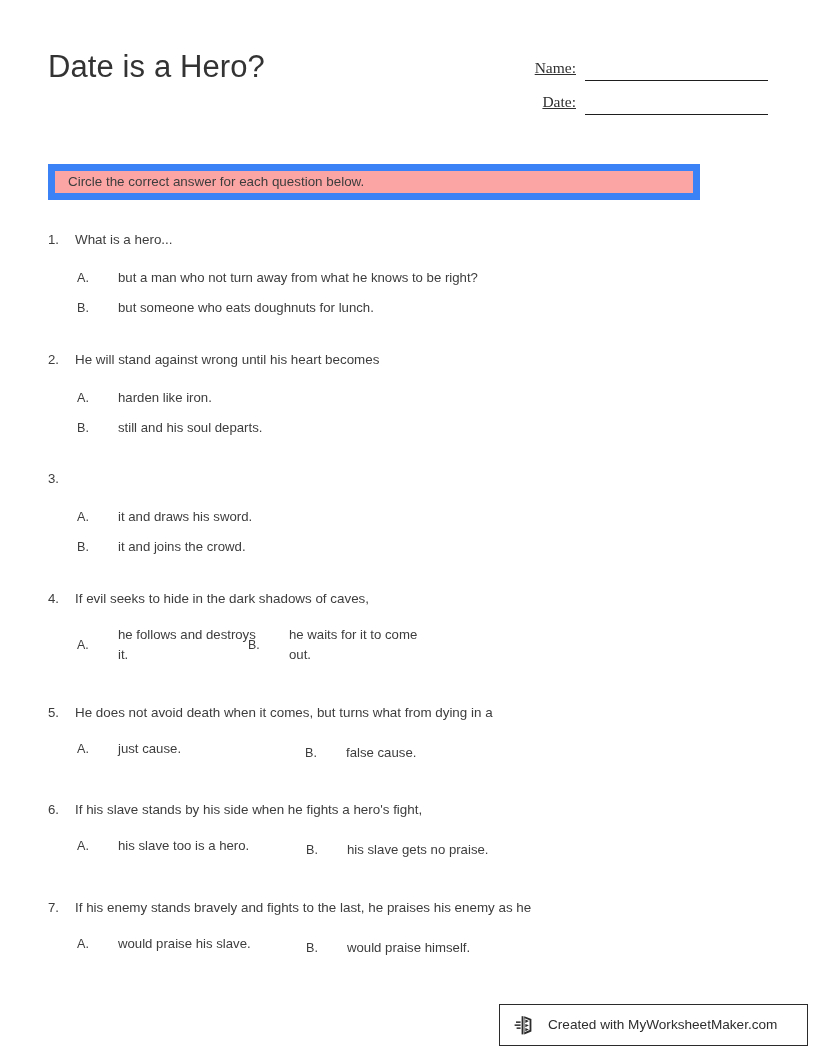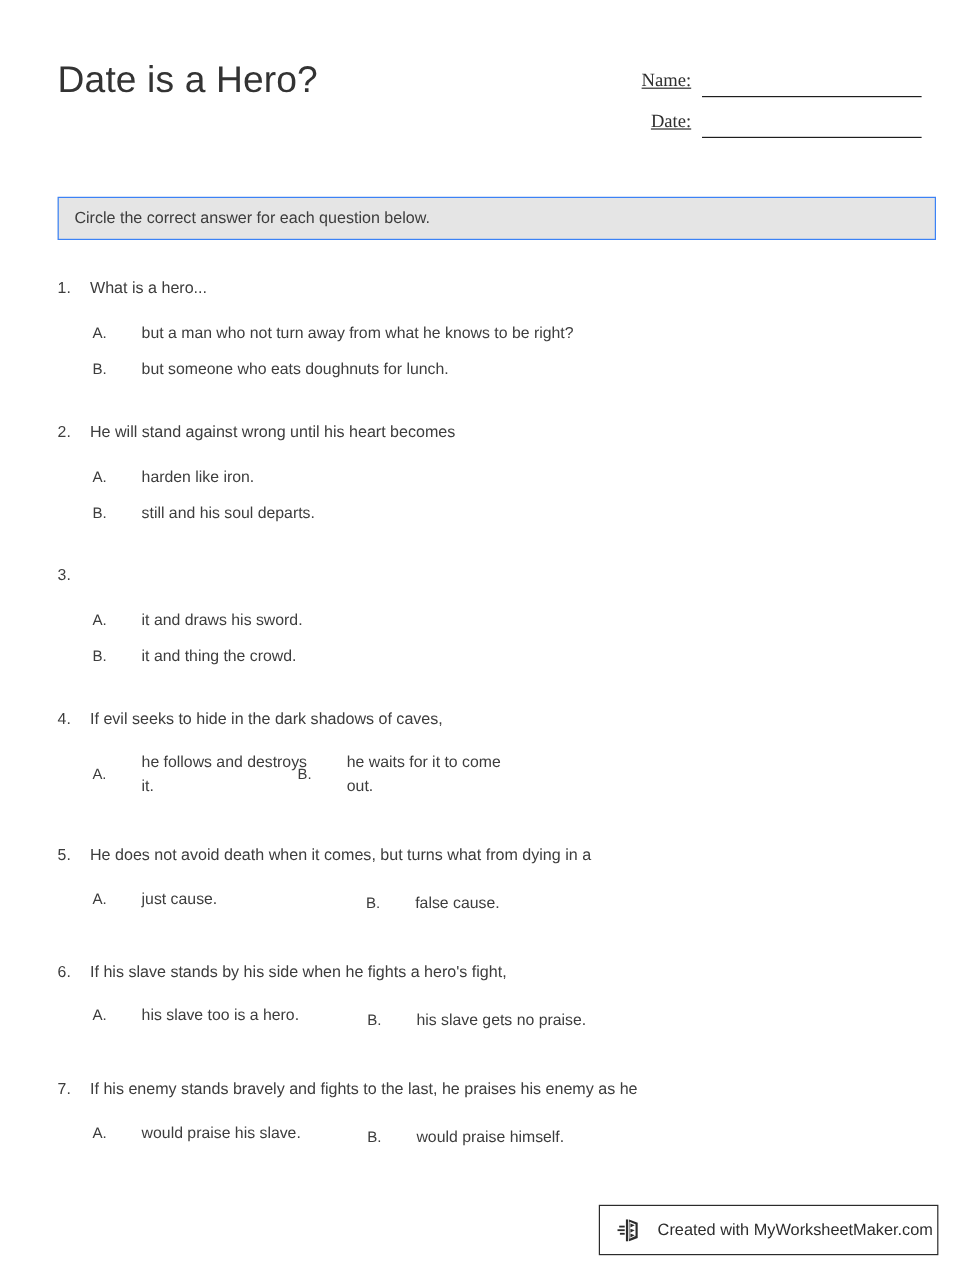--- a/index.html
+++ b/index.html
@@ -66,24 +66,24 @@
     flex: 1;
     border-bottom: 1.3px solid #1e1e1e;
     height: 24px;
   }
 
   
   .instruction-box {
     position: absolute;
     left: 48px;
     top: 164px;
-    width: 732px;
+    width: 652px;
     height: 36px;
-    border: 1px solid #3b82f6;
-    background: #e5e5e5;
+    border: 7px solid #3b82f6;
+    background: #fca5a5;
     box-sizing: border-box;
     display: flex;
     align-items: center;
   }
   .instruction-text {
     padding-left: 13px;
     font-size: 13.4px;
     color: #3d3d3d;
     line-height: 18px;
   }
@@ -172,21 +172,21 @@
   .opts-cols.two-line .opt-text {
     line-height: 20px;
     width: 150px;
   }
 
   
   .footer-badge {
     position: absolute;
     left: 499px;
     top: 1004px;
-    width: 283px;
+    width: 309px;
     height: 42px;
     border: 1.2px solid #2b2b2b;
     background: #ffffff;
     box-sizing: border-box;
     display: flex;
     align-items: center;
   }
   .footer-logo {
     margin-left: 14px;
     margin-right: 10px;
@@ -263,21 +263,21 @@
         <div class="q-line">
           <div class="q-num">3.</div>
         </div>
         <div class="opts-stack">
           <div class="opt-row">
             <div class="opt-letter">A.</div>
             <div class="opt-text">it and draws his sword.</div>
           </div>
           <div class="opt-row">
             <div class="opt-letter">B.</div>
-            <div class="opt-text">it and thing the crowd.</div>
+            <div class="opt-text">it and joins the crowd.</div>
           </div>
         </div>
       </div>
       <div class="question" style="position: absolute; left: 0px; top: 359px; width: 730px;">
         <div class="q-line">
           <div class="q-num">4.</div>
           <div class="q-text">If evil seeks to hide in the dark shadows of caves,</div>
         </div>
         <div class="opts-cols two-line">
           <div class="opt-col col-a">

